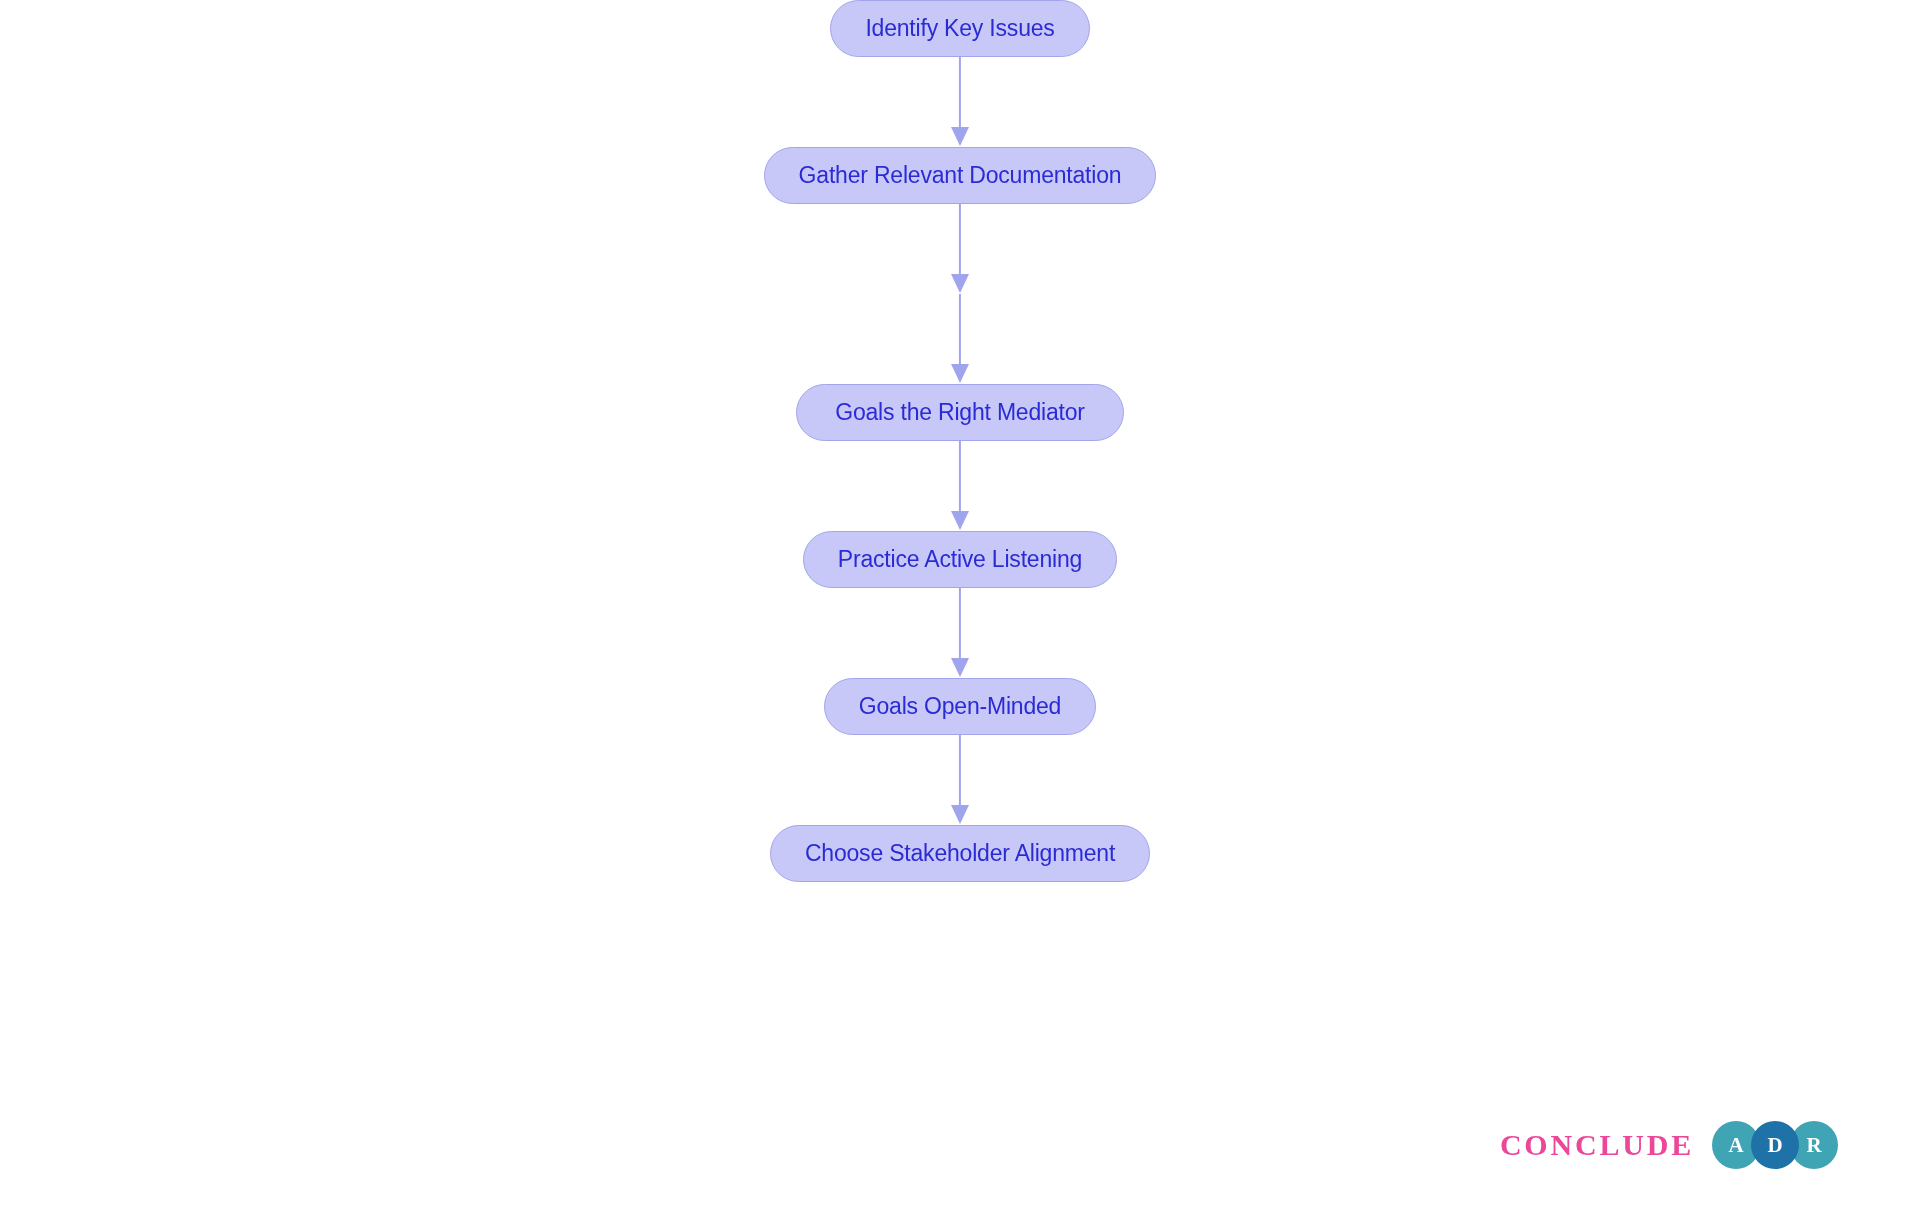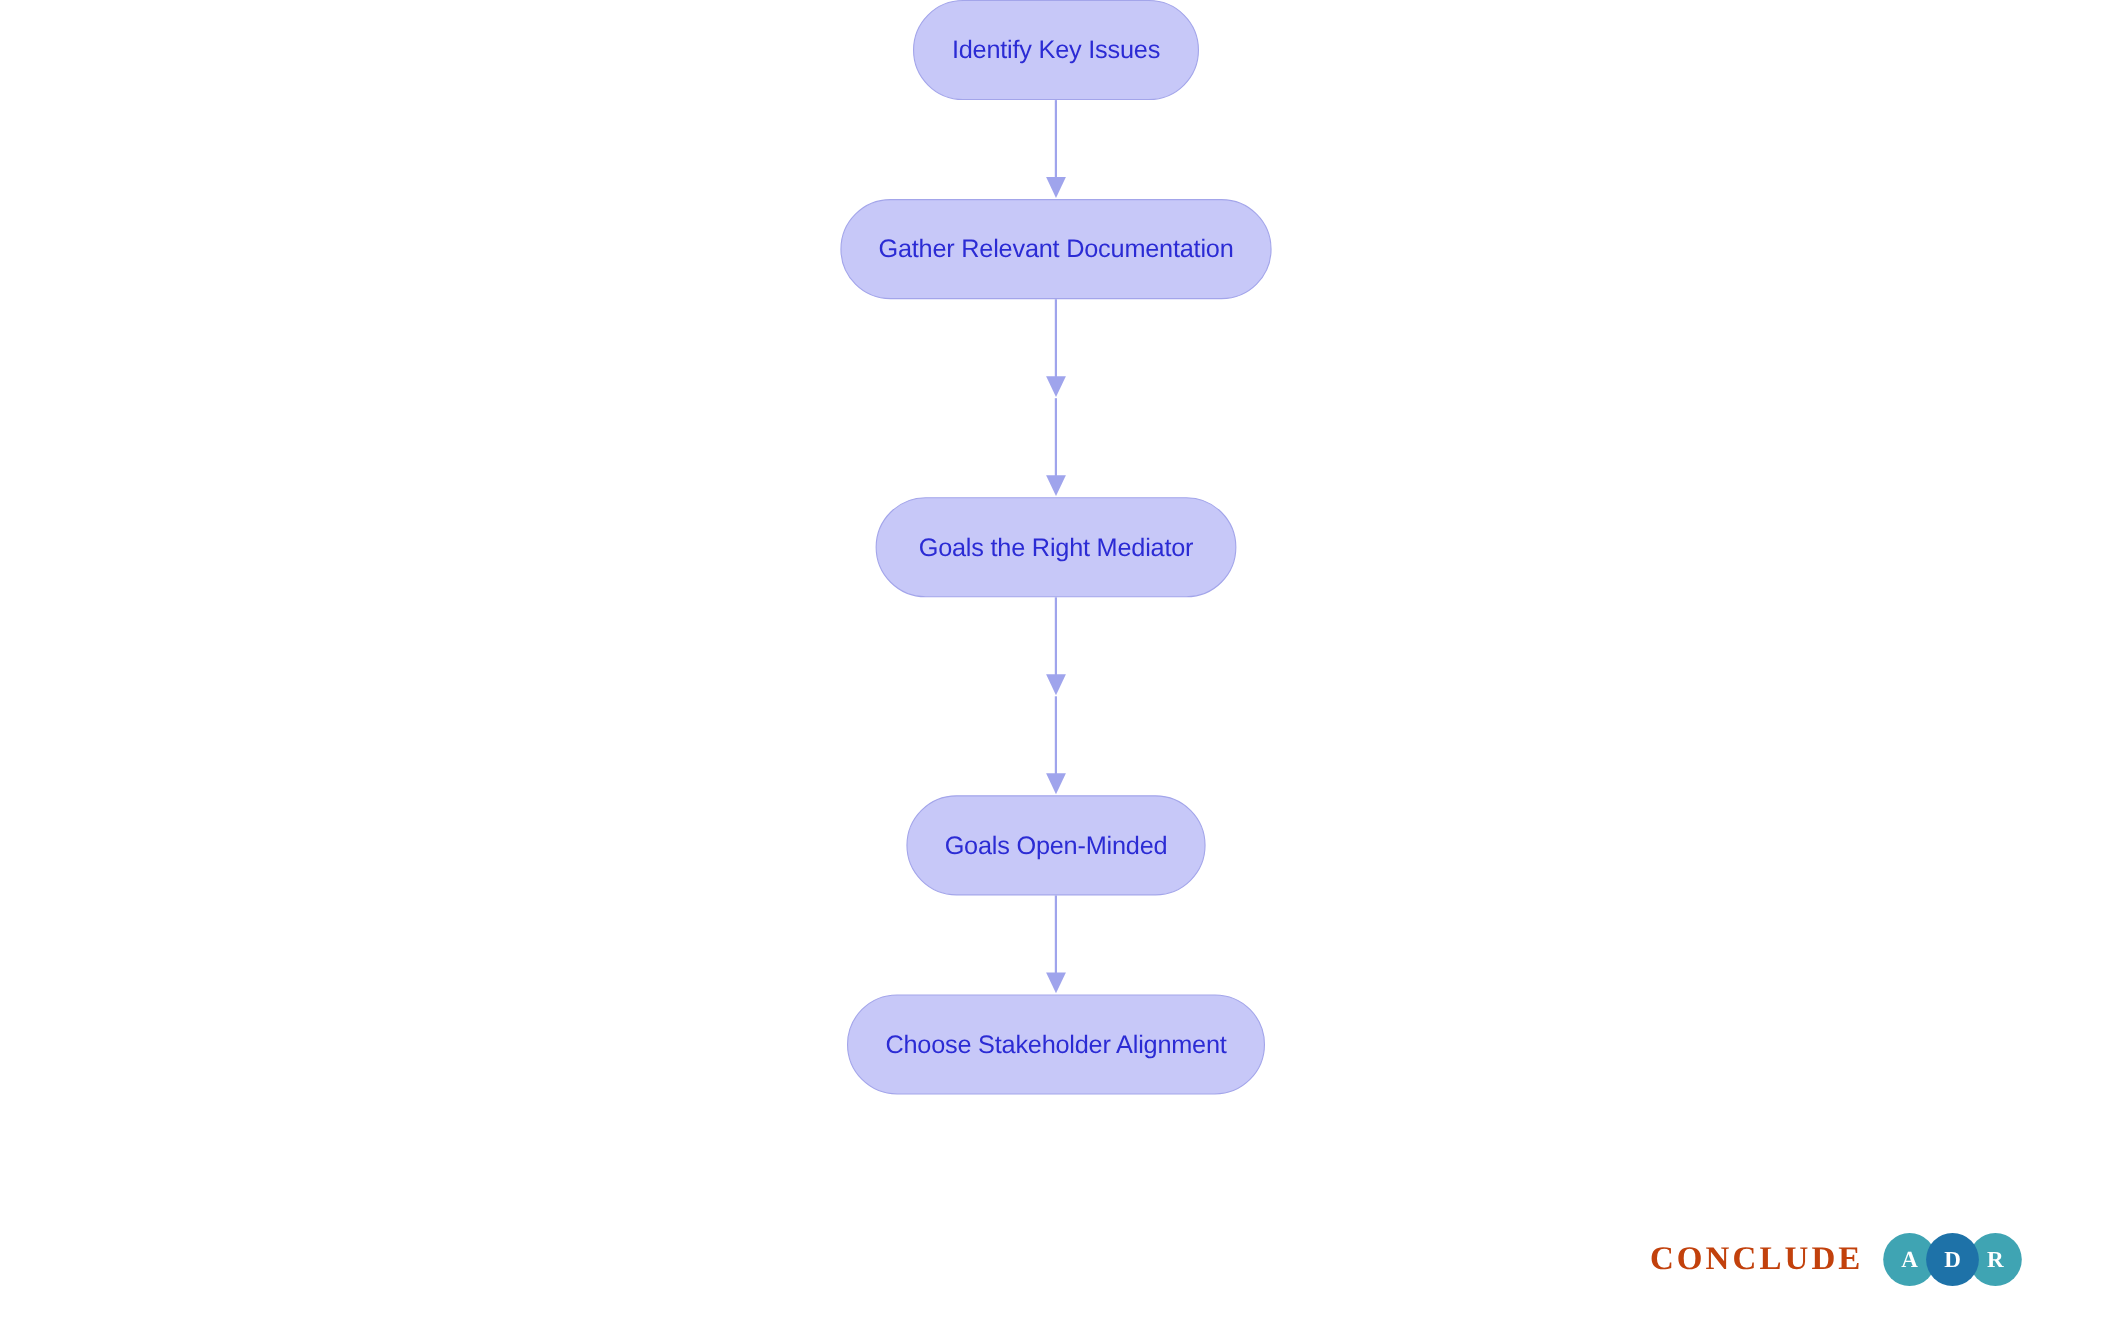--- a/index.html
+++ b/index.html
@@ -44,21 +44,21 @@
     display: flex;
     align-items: center;
     justify-content: center;
     text-align: center;
     white-space: nowrap;
     font-family: "Liberation Sans", sans-serif;
     font-size: 23px;
     font-weight: 400;
     letter-spacing: -0.2px;
     line-height: 1;
-    height: 91px;
+    height: 57px;
     padding: 0 34px;
   }
 
   .flow-node.n-identify-key-issues      { min-width: 239px; }
   .flow-node.n-gather-relevant-documentation { min-width: 380px; text-align: center; }
   .flow-node.n-set-goals                { min-width: 155px; }
   .flow-node.n-choose-the-right-mediator { min-width: 328px; }
   .flow-node.n-practice-active-listening { min-width: 306px; }
   .flow-node.n-stay-open-minded         { min-width: 247px; }
   .flow-node.n-ensure-stakeholder-alignment { min-width: 357px; }
@@ -99,21 +99,21 @@
     display: flex;
     align-items: center;
     gap: 18px;
     height: 56px;
   }
   .brand-wordmark {
     font-family: "Liberation Serif", serif;
     font-size: 30px;
     font-weight: 700;
     letter-spacing: 2.8px;
-    color: #c2410c;
+    color: #ec4899;
     line-height: 1;
     white-space: nowrap;
   }
   .brand-circles {
     position: relative;
     display: flex;
     align-items: center;
     height: 48px;
   }
   .brand-circle {
@@ -167,20 +167,23 @@
 
     <div class="flow-node n-choose-the-right-mediator">
       <span>Goals the Right Mediator</span>
     </div>
 
     <div class="flow-connector">
       <div class="conn-line"></div>
       <div class="conn-head"></div>
     </div>
 
+    <div class="flow-node n-practice-active-listening">
+      <span>Practice Active Listening</span>
+    </div>
 
     <div class="flow-connector">
       <div class="conn-line"></div>
       <div class="conn-head"></div>
     </div>
 
     <div class="flow-node n-stay-open-minded">
       <span>Goals Open-Minded</span>
     </div>
 

